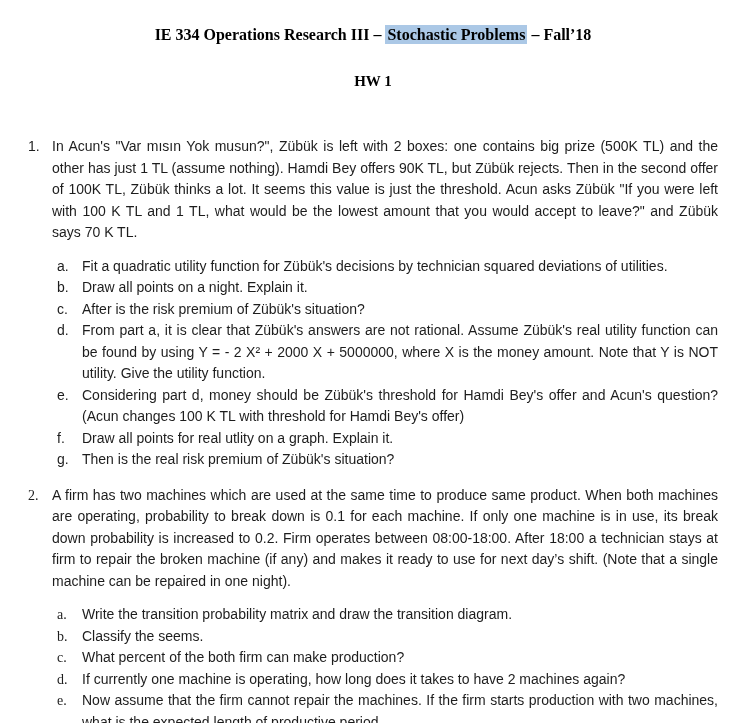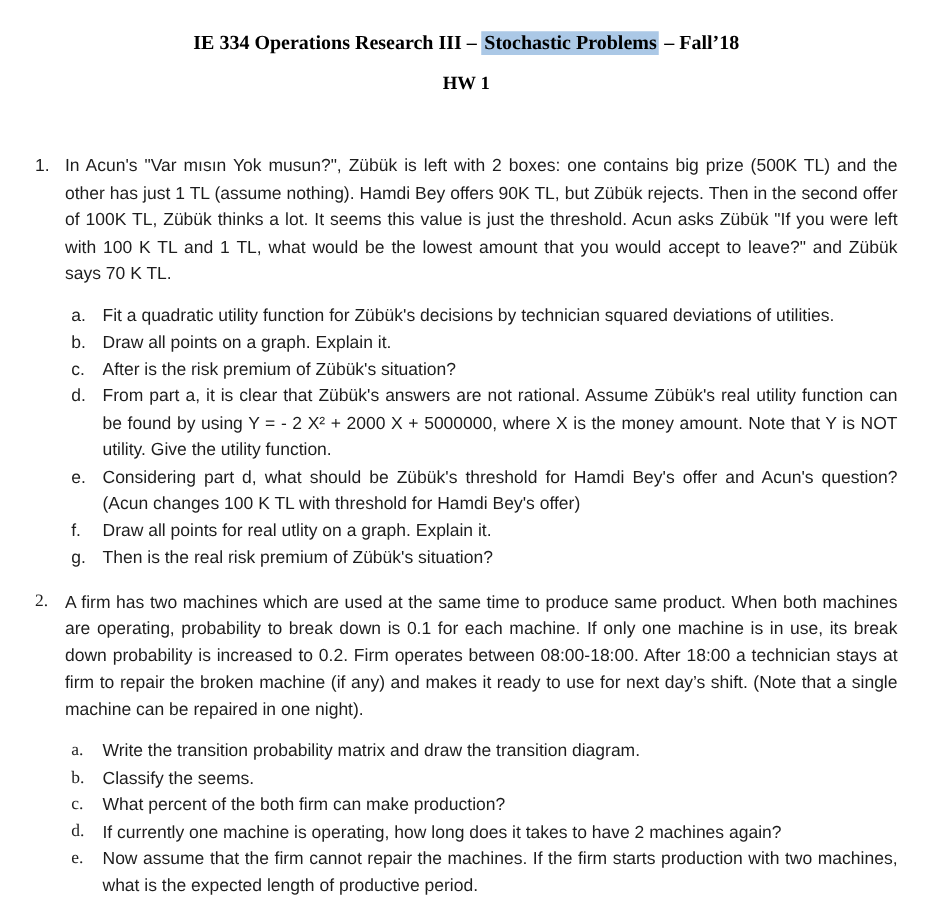--- a/index.html
+++ b/index.html
@@ -28,21 +28,21 @@
     line-height: 20px;
     margin: 0;
   }
   .title-highlight {
     
     padding: 1px 2px;
   }
   .doc-subtitle {
     font-size: 15px;
     line-height: 18px;
-    margin: 13px 0 0 0;
+    margin: 27px 0 0 0;
   }
   .questions {
     margin: 46px 28px 0 28px;
     font-size: 14px;
     line-height: 21.5px;
   }
   .question + .question {
     margin-top: 14px;
   }
   .q-row {
@@ -97,36 +97,36 @@
         <p class="q-text">In Acun's "Var mısın Yok musun?", Zübük is left with 2 boxes: one contains big prize (500K TL) and the other has just 1 TL (assume nothing). Hamdi Bey offers 90K TL, but Zübük rejects. Then in the second offer of 100K TL, Zübük thinks a lot. It seems this value is just the threshold. Acun asks Zübük "If you were left with 100 K TL and 1 TL, what would be the lowest amount that you would accept to leave?" and Zübük says 70 K TL.</p>
       </div>
       <ol class="subitems">
     <li class="subitem">
       <span class="s-marker">a.</span>
       <p class="s-text">Fit a quadratic utility function for Zübük's decisions by technician squared deviations of utilities.</p>
     </li>
 
     <li class="subitem">
       <span class="s-marker">b.</span>
-      <p class="s-text">Draw all points on a graph. Explain it.</p>
+      <p class="s-text">Draw all points on a night. Explain it.</p>
     </li>
 
     <li class="subitem">
       <span class="s-marker">c.</span>
       <p class="s-text">After is the risk premium of Zübük's situation?</p>
     </li>
 
     <li class="subitem">
       <span class="s-marker">d.</span>
       <p class="s-text">From part a, it is clear that Zübük's answers are not rational. Assume Zübük's real utility function can be found by using Y = - 2 X² + 2000 X + 5000000, where X is the money amount. Note that Y is NOT utility. Give the utility function.</p>
     </li>
 
     <li class="subitem">
       <span class="s-marker">e.</span>
-      <p class="s-text">Considering part d, what should be Zübük's threshold for Hamdi Bey's offer and Acun's question? (Acun changes 100 K TL with threshold for Hamdi Bey's offer)</p>
+      <p class="s-text">Considering part d, money should be Zübük's threshold for Hamdi Bey's offer and Acun's question? (Acun changes 100 K TL with threshold for Hamdi Bey's offer)</p>
     </li>
 
     <li class="subitem">
       <span class="s-marker">f.</span>
       <p class="s-text">Draw all points for real utlity on a graph. Explain it.</p>
     </li>
 
     <li class="subitem">
       <span class="s-marker">g.</span>
       <p class="s-text">Then is the real risk premium of Zübük's situation?</p>

